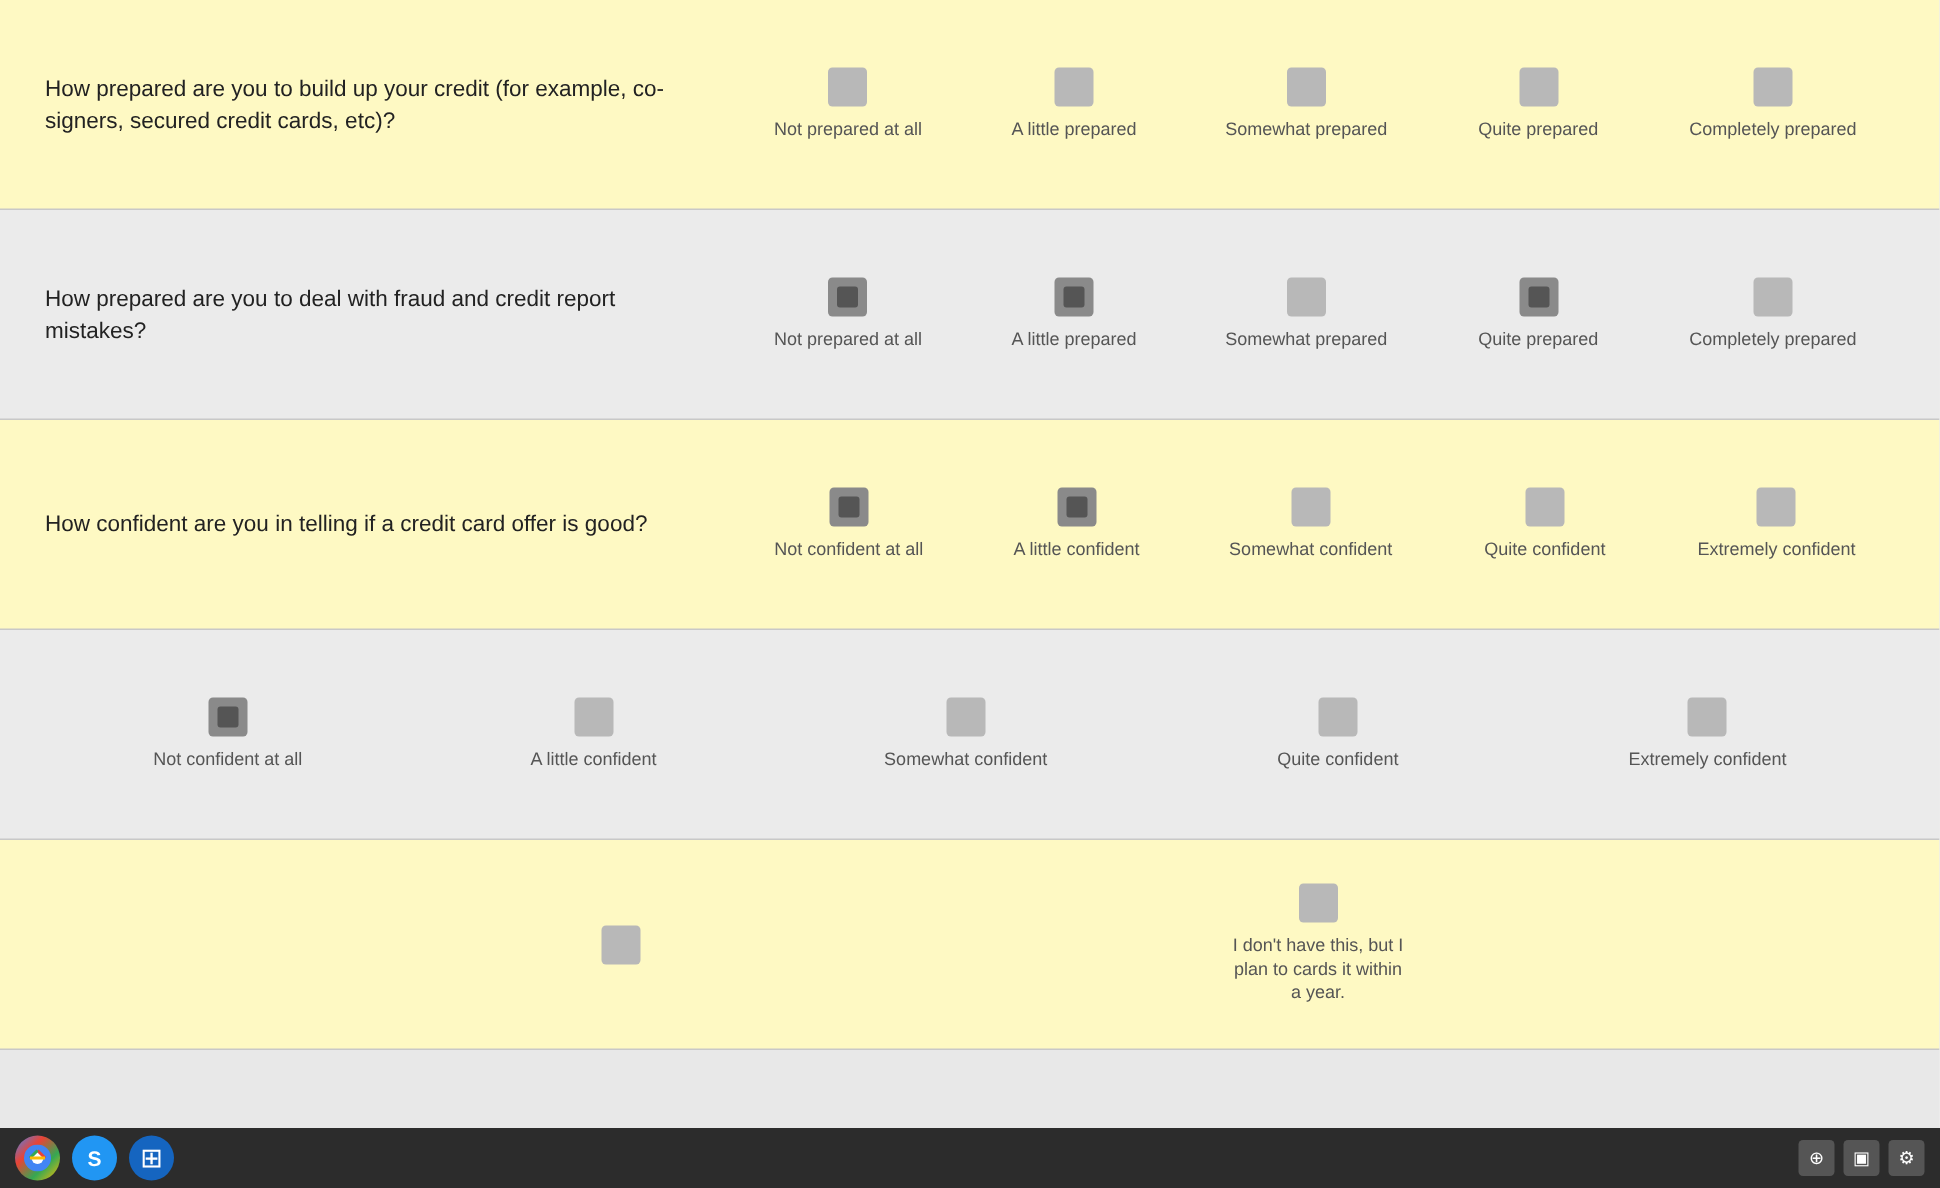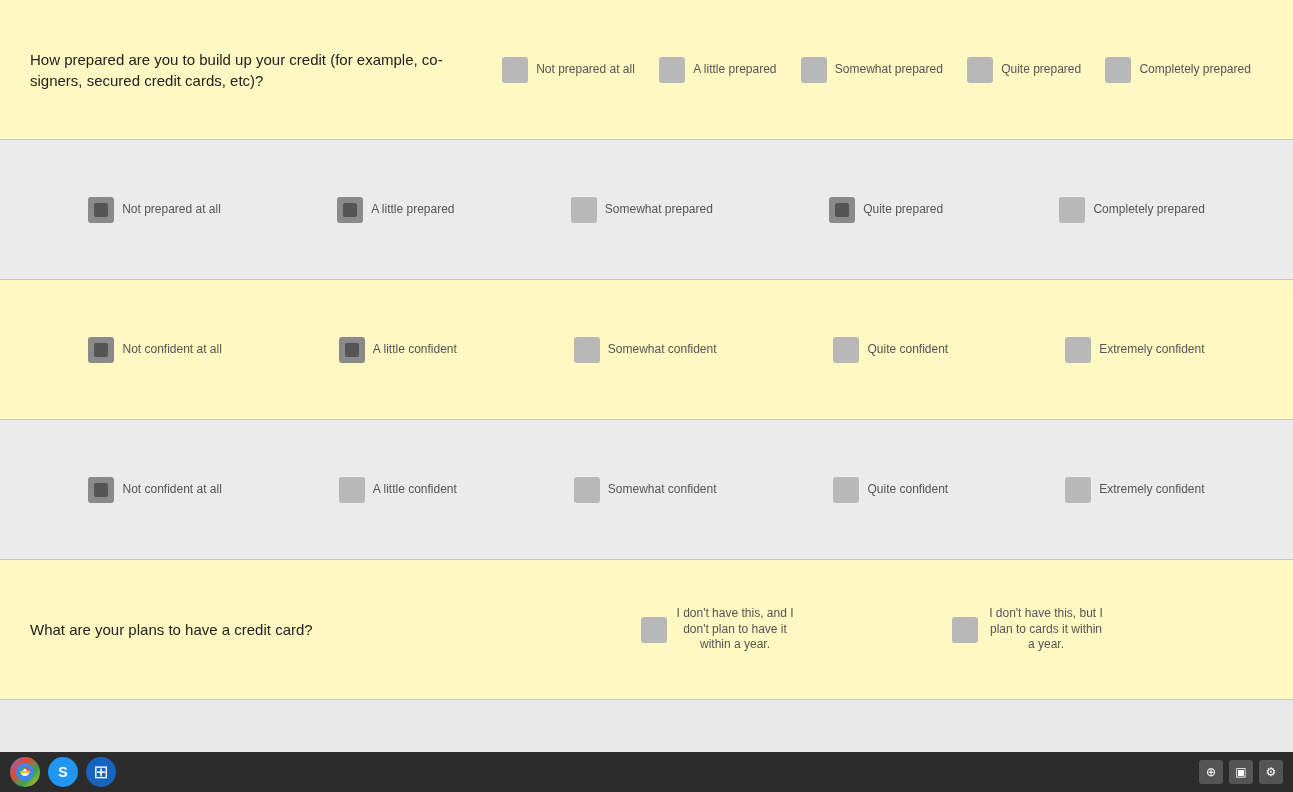--- a/index.html
+++ b/index.html
@@ -42,20 +42,21 @@
 
     .options-group {
       display: flex;
       flex: 1;
       justify-content: space-around;
       align-items: center;
     }
 
     .option-item {
       display: flex;
+      flex-direction: column;
       align-items: center;
       gap: 8px;
       cursor: pointer;
       min-width: 100px;
       text-align: center;
     }
 
     .option-checkbox {
       width: 26px;
       height: 26px;
@@ -175,20 +176,21 @@
           <div class="option-checkbox"></div>
           <div class="option-label">Quite prepared</div>
         </div>
         <div class="option-item">
           <div class="option-checkbox"></div>
           <div class="option-label">Completely prepared</div>
         </div>
       </div>
     </div>
     <div class="survey-row">
+      <div class="question-text">How prepared are you to deal with fraud and credit report mistakes?</div>
       <div class="options-group">
         <div class="option-item">
           <div class="option-checkbox selected"></div>
           <div class="option-label">Not prepared at all</div>
         </div>
         <div class="option-item">
           <div class="option-checkbox selected"></div>
           <div class="option-label">A little prepared</div>
         </div>
         <div class="option-item">
@@ -199,20 +201,21 @@
           <div class="option-checkbox selected"></div>
           <div class="option-label">Quite prepared</div>
         </div>
         <div class="option-item">
           <div class="option-checkbox"></div>
           <div class="option-label">Completely prepared</div>
         </div>
       </div>
     </div>
     <div class="survey-row">
+      <div class="question-text">How confident are you in telling if a credit card offer is good?</div>
       <div class="options-group">
         <div class="option-item">
           <div class="option-checkbox selected"></div>
           <div class="option-label">Not confident at all</div>
         </div>
         <div class="option-item">
           <div class="option-checkbox selected"></div>
           <div class="option-label">A little confident</div>
         </div>
         <div class="option-item">
@@ -247,25 +250,23 @@
           <div class="option-checkbox"></div>
           <div class="option-label">Quite confident</div>
         </div>
         <div class="option-item">
           <div class="option-checkbox"></div>
           <div class="option-label">Extremely confident</div>
         </div>
       </div>
     </div>
     <div class="survey-row">
-      <div class="question-text">What are your plans to have a credit card?</div>
       <div class="options-group three-options">
         <div class="option-item">
           <div class="option-checkbox"></div>
-          <div class="option-label">I don't have this, and I don't plan to have it within a year.</div>
         </div>
         <div class="option-item">
           <div class="option-checkbox"></div>
           <div class="option-label">I don't have this, but I plan to cards it within a year.</div>
         </div>
       </div>
     </div>
   </div>
 
 <div class="taskbar">

